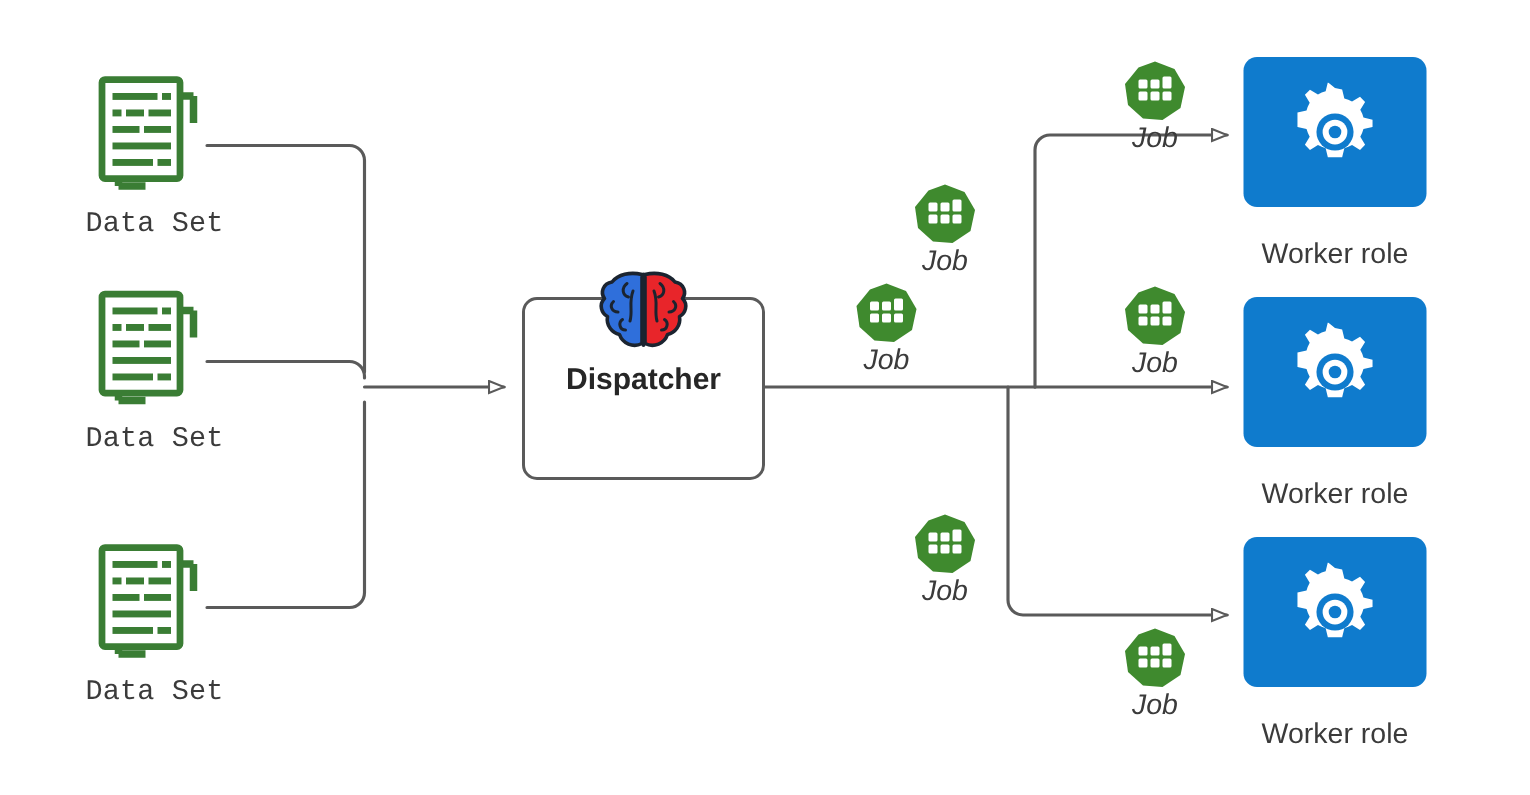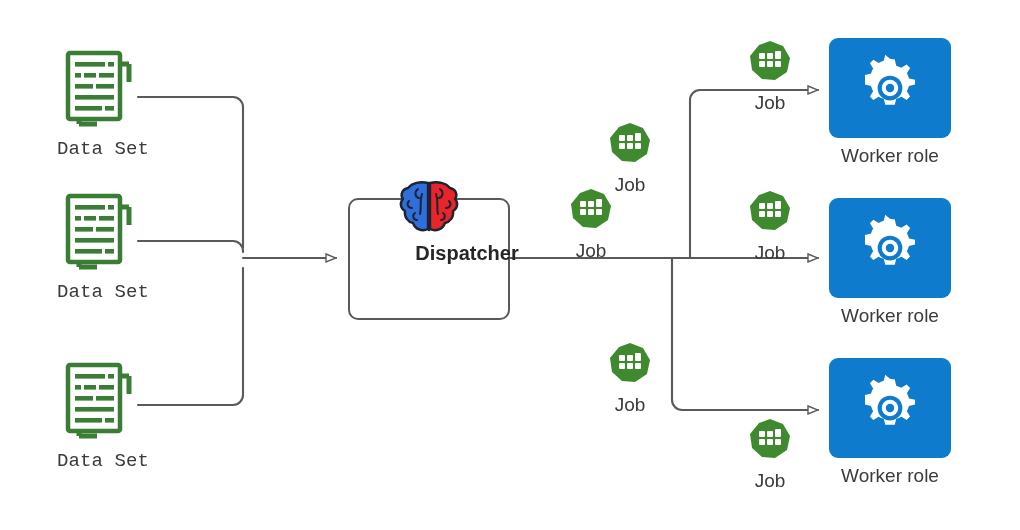--- a/index.html
+++ b/index.html
@@ -61,21 +61,20 @@
   }
   .dispatcher-label {
     position: absolute;
     left: 348px;
     top: 242px;
     width: 162px;
     text-align: center;
     font-size: 20px;
     font-weight: bold;
     color: #262626;
-    padding-left: 38px;
   }
   .brain {
     position: absolute;
     left: 398px;
     top: 180px;
     width: 62px;
     height: 54px;
   }
 
   
@@ -83,43 +82,44 @@
     position: absolute;
     width: 90px;
     text-align: center;
   }
   .job .hex-wrap {
     width: 42px;
     height: 42px;
     margin: 0 auto;
   }
   .job .job-label {
-    margin-top: 10px;
+    margin-top: 0;
     font-size: 19px;
     color: #3b3b3b;
     line-height: 22px;
+    font-style: italic;
   }
 
   
   .worker {
     position: absolute;
     width: 160px;
     text-align: center;
   }
   .worker .tile {
     width: 122px;
     height: 100px;
     margin: 0 auto;
     border-radius: 9px;
     display: flex;
     align-items: center;
     justify-content: center;
   }
   .worker .worker-label {
-    margin-top: 7px;
+    margin-top: 21px;
     font-size: 19px;
     color: #3b3b3b;
     line-height: 22px;
   }
 </style>
 </head>
 <body>
 
 <div id="canvas">
 

